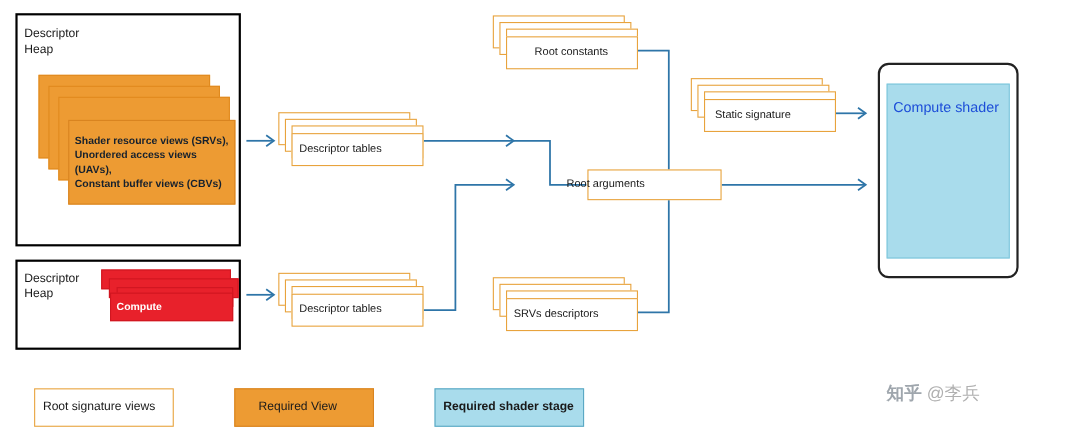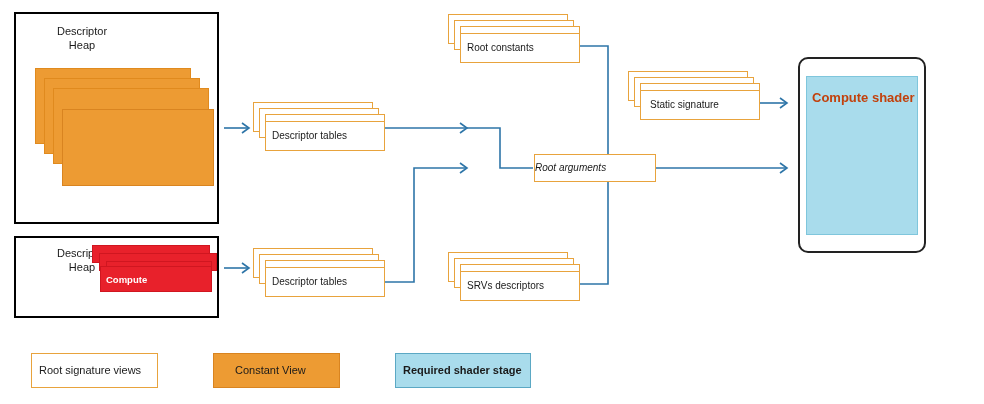--- a/index.html
+++ b/index.html
@@ -3,21 +3,21 @@
 <meta charset="utf-8">
 <style>
   html,body{margin:0;padding:0;}
   body{
     width:984px;height:404px;
     background:#ffffff;
     font-family:"Liberation Sans", sans-serif;
     overflow:hidden;
     position:relative;
   }
-  .stage{position:absolute;left:0;top:0;width:973px;height:404px;text-align:center;}
+  .stage{position:absolute;left:0;top:0;width:973px;height:404px;}
   .abs{position:absolute;}
 
   
   .heap-box{
     border:2px solid #000000;
     background:#ffffff;
     box-sizing:border-box;
   }
   .heap-label{
     position:absolute;
@@ -80,22 +80,22 @@
     box-sizing:border-box;
   }
   .phone-screen{
     background:#A9DCEC;
     border:1px solid #7FC6DC;
     box-sizing:border-box;
   }
   .phone-title{
     position:absolute;
     font-size:13px;
-    color:#c2410c;
-    font-weight:bold;
+    color:#1d4ed8;
+    font-weight:normal;
     white-space:nowrap;
   }
 
   
   .legend-box{box-sizing:border-box;}
   .legend-white{background:#ffffff;border:1.5px solid #E8A33D;}
   .legend-orange{background:#ED9B33;border:1px solid #D98420;}
   .legend-blue{background:#A9DCEC;border:1.5px solid #5BA8C4;}
   .legend-text{
     position:absolute;
@@ -128,20 +128,23 @@
 <div class="stage">
 
   <div class="abs heap-box" style="left:14px;top:12px;width:205px;height:212px;"></div>
   <div class="heap-label" style="left:22px;top:24px;width:120px;">Descriptor
 Heap</div>
 
   <div class="abs orange-card" style="left:35px;top:68px;width:156px;height:76px;"></div>
   <div class="abs orange-card" style="left:44px;top:78px;width:156px;height:76px;"></div>
   <div class="abs orange-card" style="left:53px;top:88px;width:156px;height:76px;"></div>
   <div class="abs orange-card main" style="left:62px;top:109px;width:152px;height:77px;"></div>
+  <div class="orange-text" style="left:68px;top:122px;width:146px;">Shader resource views (SRVs),
+Unordered access views (UAVs),
+Constant buffer views (CBVs)</div>
 
   <div class="abs heap-box" style="left:14px;top:236px;width:205px;height:82px;"></div>
   <div class="heap-label" style="left:22px;top:246px;width:120px;">Descriptor
 Heap</div>
 
   <div class="abs red-card" style="left:92px;top:245px;width:118px;height:18px;"></div>
   <div class="abs red-card" style="left:99px;top:253px;width:118px;height:18px;"></div>
   <div class="abs red-card" style="left:106px;top:261px;width:106px;height:18px;"></div>
   <div class="abs red-card" style="left:100px;top:266px;width:112px;height:26px;"></div>
   <div class="red-text" style="left:106px;top:274px;">Compute</div>
@@ -181,44 +184,48 @@
   <div class="abs rs-card" style="left:253px;top:248px;width:120px;height:30px;"></div>
   <div class="abs rs-card" style="left:259px;top:254px;width:120px;height:30px;"></div>
   <div class="abs rs-card" style="left:265px;top:260px;width:120px;height:30px;"></div>
   <div class="abs rs-card" style="left:265px;top:267px;width:120px;height:30px;"></div>
   <div class="rs-text" style="left:272px;top:276px;">Descriptor tables</div>
 
   <div class="abs rs-card" style="left:448px;top:14px;width:120px;height:30px;"></div>
   <div class="abs rs-card" style="left:454px;top:20px;width:120px;height:30px;"></div>
   <div class="abs rs-card" style="left:460px;top:26px;width:120px;height:30px;"></div>
   <div class="abs rs-card" style="left:460px;top:33px;width:120px;height:30px;"></div>
-  <div class="rs-text" style="left:467px;top:42px;">Root constants</div>
+  <div class="rs-text" style="left:486px;top:42px;">Root constants</div>
 
   <div class="abs rs-card" style="left:448px;top:252px;width:120px;height:30px;"></div>
   <div class="abs rs-card" style="left:454px;top:258px;width:120px;height:30px;"></div>
   <div class="abs rs-card" style="left:460px;top:264px;width:120px;height:30px;"></div>
   <div class="abs rs-card" style="left:460px;top:271px;width:120px;height:30px;"></div>
   <div class="rs-text" style="left:467px;top:280px;">SRVs descriptors</div>
 
   <div class="abs rs-card" style="left:628px;top:71px;width:120px;height:30px;"></div>
   <div class="abs rs-card" style="left:634px;top:77px;width:120px;height:30px;"></div>
   <div class="abs rs-card" style="left:640px;top:83px;width:120px;height:30px;"></div>
   <div class="abs rs-card" style="left:640px;top:90px;width:120px;height:30px;"></div>
   <div class="rs-text" style="left:650px;top:99px;">Static signature</div>
 
   <div class="abs rs-card" style="left:534px;top:154px;width:122px;height:28px;"></div>
-  <div class="rs-text" style="left:535px;top:162px;font-style:italic;">Root arguments</div>
+  <div class="rs-text" style="left:515px;top:162px;">Root arguments</div>
 
   <div class="abs phone" style="left:798px;top:57px;width:128px;height:196px;"></div>
   <div class="abs phone-screen" style="left:806px;top:76px;width:112px;height:159px;"></div>
   <div class="phone-title" style="left:812px;top:90px;">Compute shader</div>
 
   <div class="abs legend-box legend-white" style="left:31px;top:353px;width:127px;height:35px;"></div>
   <div class="legend-text" style="left:39px;top:364px;">Root signature views</div>
 
   <div class="abs legend-box legend-orange" style="left:213px;top:353px;width:127px;height:35px;"></div>
-  <div class="legend-text" style="left:235px;top:364px;">Constant View</div>
+  <div class="legend-text" style="left:235px;top:364px;">Required View</div>
 
   <div class="abs legend-box legend-blue" style="left:395px;top:353px;width:136px;height:35px;"></div>
   <div class="legend-text" style="left:403px;top:364px;font-weight:bold;">Required shader stage</div>
 
+  <div class="watermark" style="left:806px;top:348px;">
+    <span class="wm-logo">知乎</span>
+    <span>@李兵</span>
+  </div>
 
 </div>
 
 </body></html>

